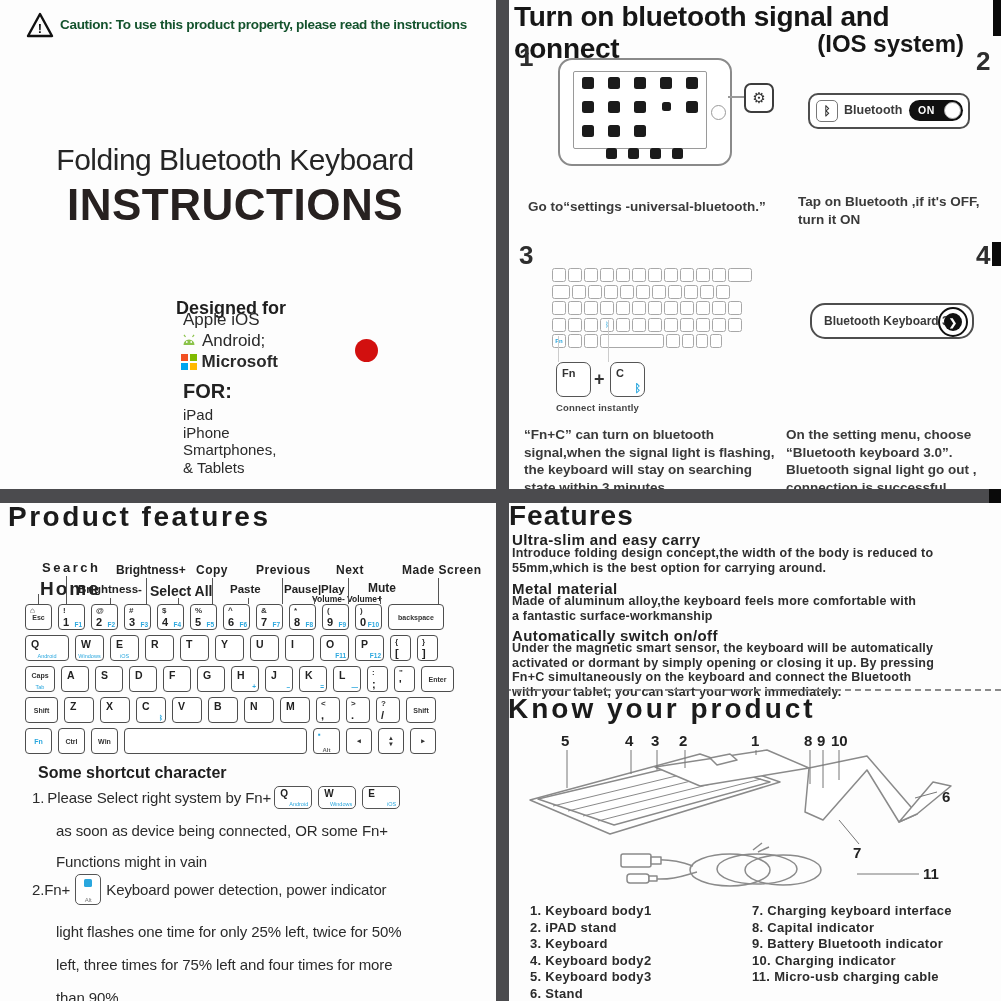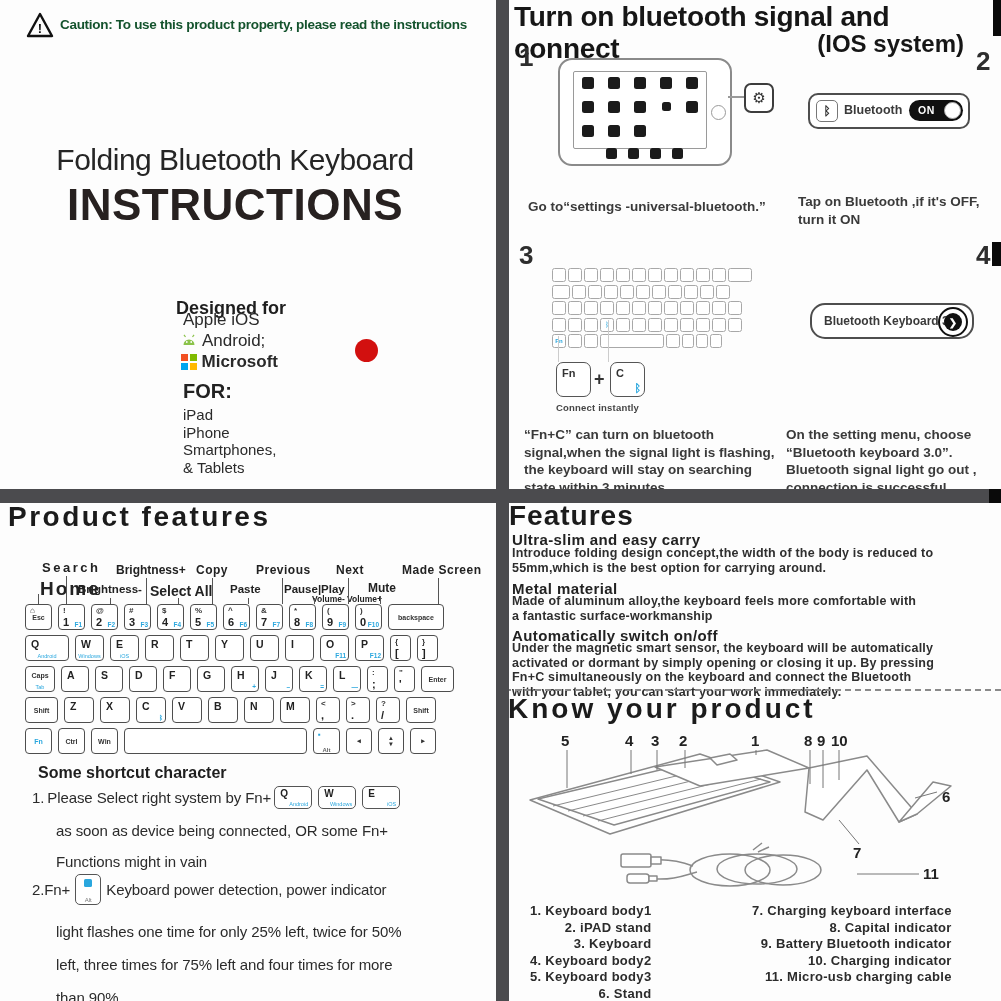--- a/index.html
+++ b/index.html
@@ -83,21 +83,21 @@
   .alt-chip{position:relative;width:26px;height:31px;border:1.5px solid #555;border-radius:5px;margin:0 5px;background:#fff;box-sizing:border-box;}
   .alt-chip .sq{position:absolute;left:50%;top:4px;transform:translateX(-50%);width:8px;height:8px;background:var(--blue);border-radius:1.5px;}
   .alt-chip .lbl{position:absolute;left:50%;bottom:1px;transform:translateX(-50%);font-size:6px;color:#777;}
   
   .br-heading{left:509px;top:500px;font-size:28px;font-weight:800;letter-spacing:1px;color:#1b1b1b;}
   .feat-title{position:absolute;left:512px;font-size:15px;font-weight:700;letter-spacing:.4px;color:#222;}
   .feat-body{position:absolute;left:512px;width:486px;font-size:12.5px;font-weight:700;line-height:1.16;letter-spacing:.2px;color:#2e2e2e;}
   .dashed-sep{left:505px;top:689px;width:496px;border-top:2.5px dashed #8a8a8a;}
   .know-heading{left:508px;top:693px;font-size:28px;font-weight:800;letter-spacing:3px;color:#1b1b1b;}
   .parts-col{position:absolute;top:903px;font-size:13px;font-weight:700;color:#2b2b2b;}
-  .part-item{height:16.6px;letter-spacing:.3px;white-space:nowrap;text-align:right;}
+  .part-item{height:16.6px;letter-spacing:.3px;white-space:nowrap;}
   .warn-tri{left:26px;top:12px;}
 </style>
 </head>
 <body>
 
 <div id="page">
 
   <div>
     <svg class="abs warn-tri" width="28" height="26" viewBox="0 0 28 26">
       <polygon points="14,2 26,24 2,24" fill="none" stroke="#111" stroke-width="2.4" stroke-linejoin="round"></polygon>

